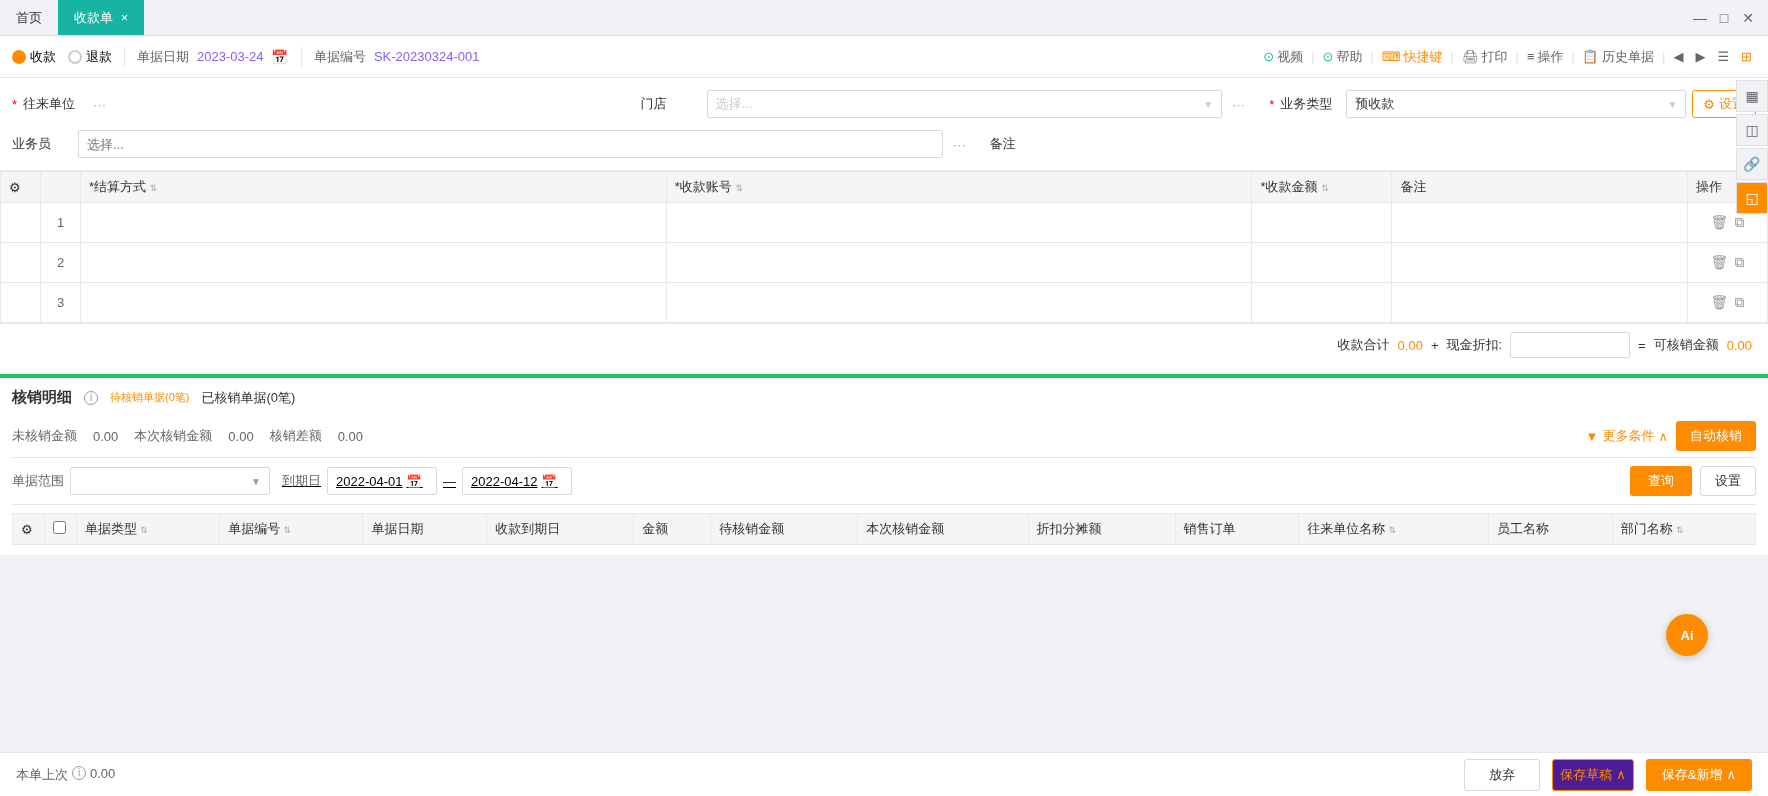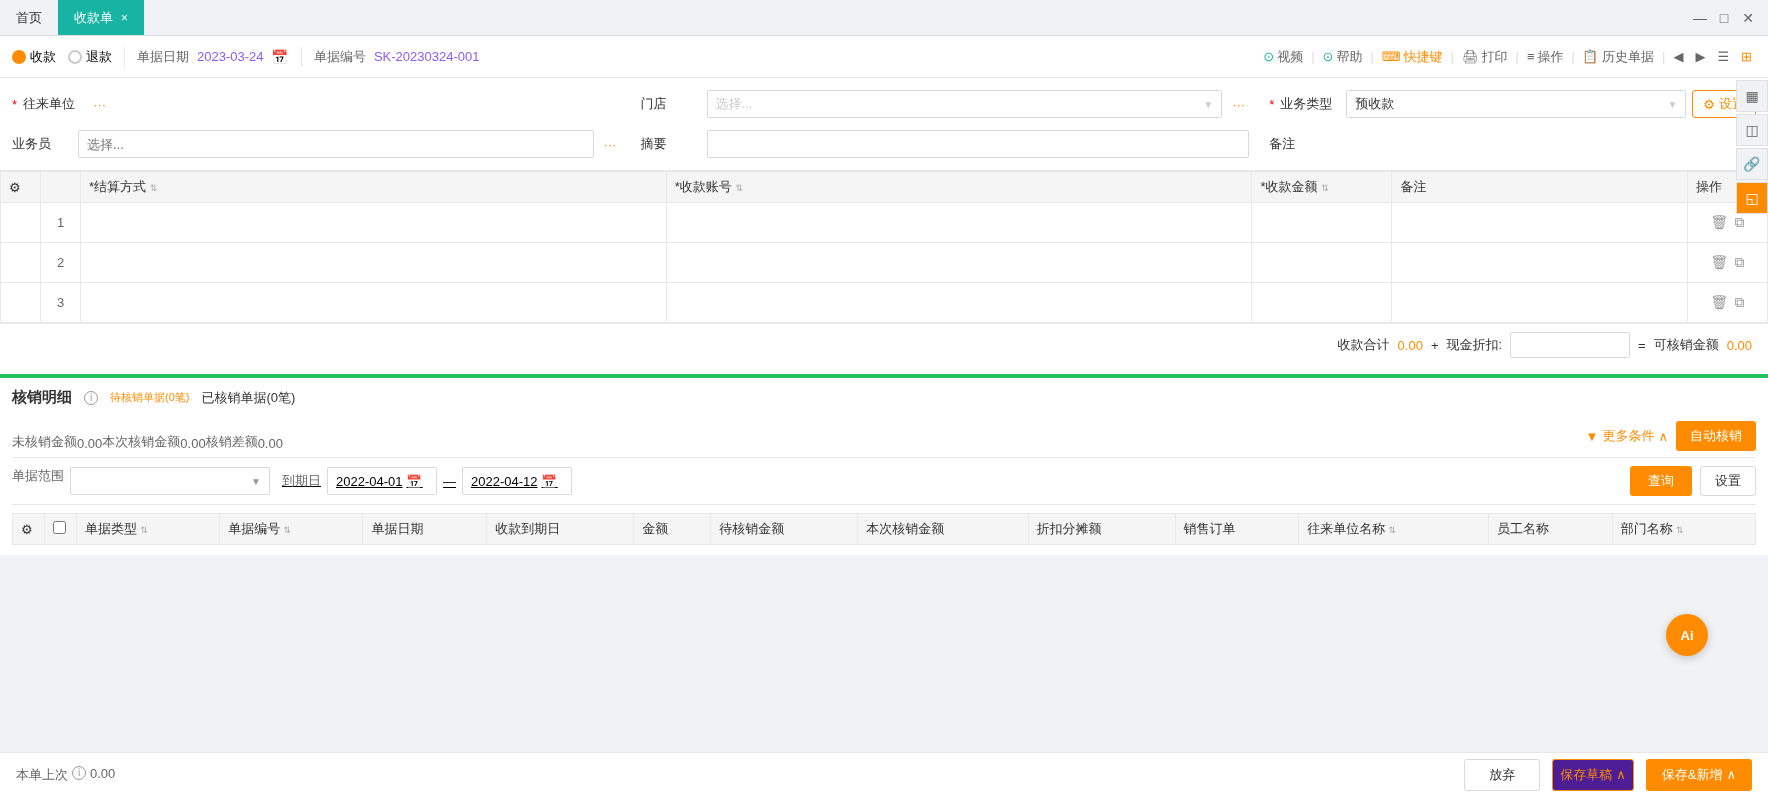--- a/index.html
+++ b/index.html
@@ -93,34 +93,34 @@
       border: 1px solid #d9d9d9; border-radius: 2px; padding: 2px 6px;
       width: 120px; height: 26px;
     }
     .summary-orange { color: #ff8c00; font-weight: 500; }
 
     
     .verify-section { background: #fff; margin-top: 8px; padding: 10px 12px; border-top: 4px solid #22c55e; }
     .verify-header { display: flex; align-items: center; gap: 12px; margin-bottom: 8px; }
     .verify-title { font-size: 15px; font-weight: 600; color: #333; }
     .verify-tab { color: #ff8c00; cursor: pointer; font-size: 11px; }
-    .verify-stats { display: flex; align-items: flex-end; gap: 0; padding: 6px 0; color: #666; }
+    .verify-stats { display: flex; align-items: center; gap: 16px; padding: 6px 0; color: #666; }
     .verify-stats-right { margin-left: auto; display: flex; align-items: center; gap: 8px; }
     .auto-verify-btn {
       background: #ff8c00; color: #fff; border: none; border-radius: 3px;
       padding: 5px 14px; cursor: pointer; height: 30px;
     }
     .more-conditions { color: #ff8c00; cursor: pointer; display: flex; align-items: center; gap: 4px; }
 
     
     .filter-row {
       display: flex; align-items: center; padding: 8px 0; gap: 12px;
       border-top: 1px solid #e8e8e8; border-bottom: 1px solid #e8e8e8;
     }
-    .filter-field { display: flex; align-items: flex-start; gap: 6px; }
+    .filter-field { display: flex; align-items: center; gap: 6px; }
     .filter-label { color: #666; white-space: nowrap; }
     .filter-select {
       border: 1px solid #d9d9d9; border-radius: 2px; padding: 3px 8px;
       height: 28px; width: 200px; display: flex; align-items: center;
       justify-content: space-between; cursor: pointer; background: #fff;
     }
     .filter-date { display: flex; align-items: center; gap: 6px; text-decoration: underline; }
     .date-input {
       border: 1px solid #d9d9d9; border-radius: 2px; padding: 3px 8px;
       height: 28px; width: 110px; display: flex; align-items: center; gap: 4px;
@@ -302,24 +302,20 @@
         </div>
       </div>
       <div class="form-row" style="margin-top:4px;">
 
         <div class="form-field" style="flex:2.5;margin-right:20px;">
           <span class="form-label">业务员</span>
           <input class="form-input" style="color: rgb(204, 204, 204);" placeholder="选择...">
           <span class="form-ellipsis">···</span>
         </div>
 
-        <div class="form-field" style="flex:2.5;margin-right:20px;">
-          <span class="form-label">摘要</span>
-          <input class="form-input" style="color: rgb(204, 204, 204);">
-        </div>
 
         <div class="form-field" style="flex:2;">
           <span class="form-label">备注</span>
         </div>
       </div>
     </div>
 
     <div class="table-section">
       <table class="data-table">
         <thead>

